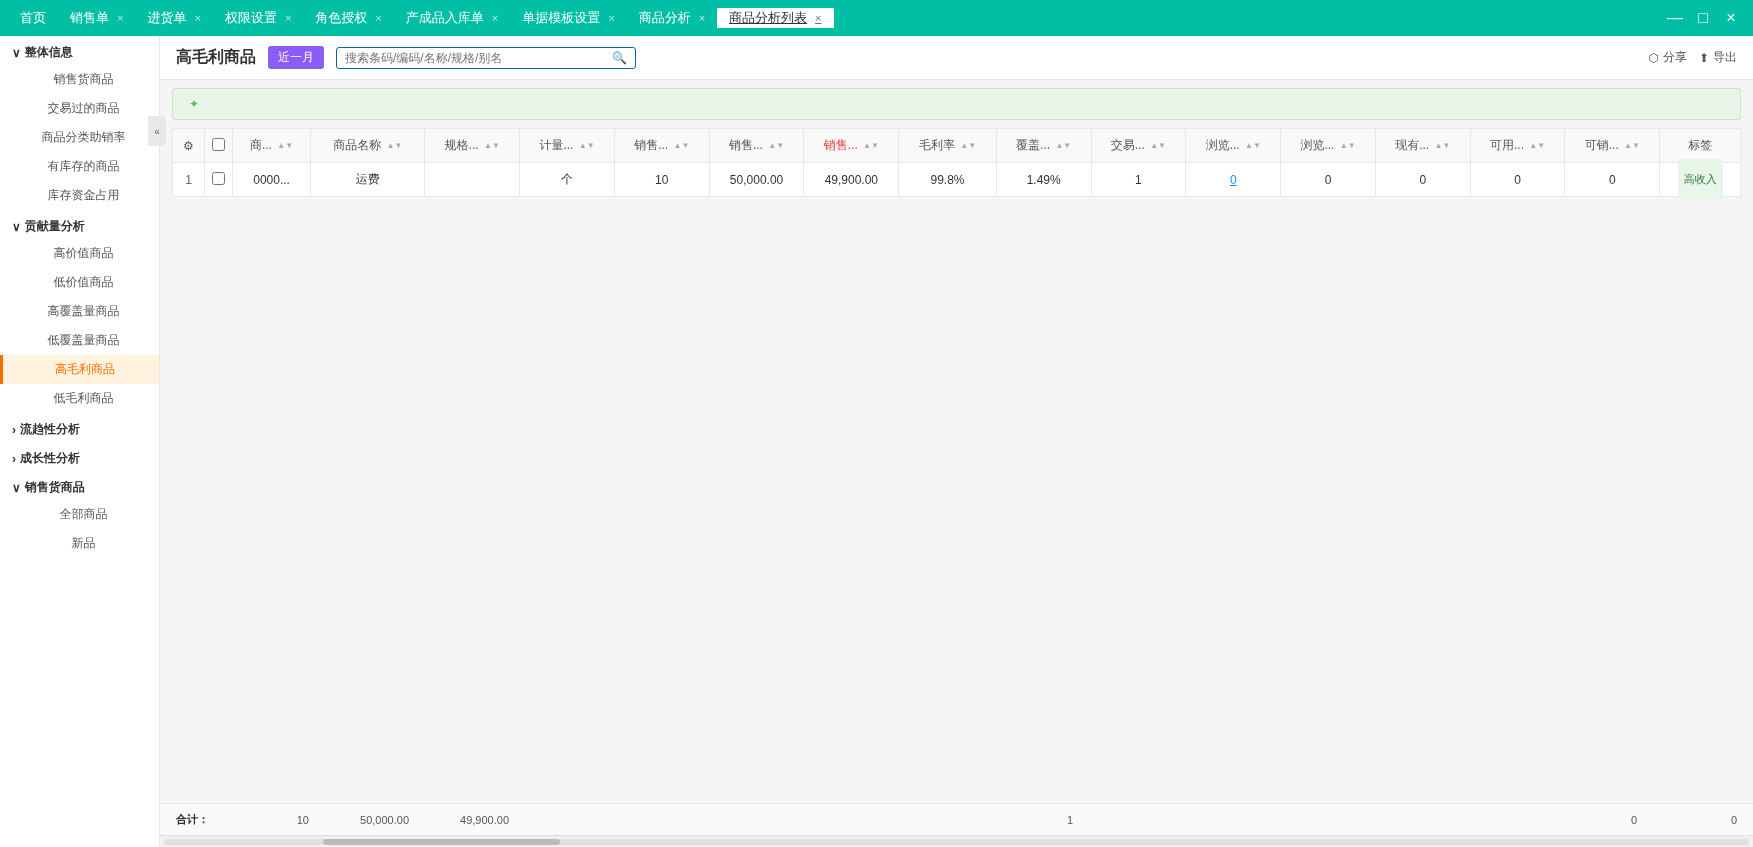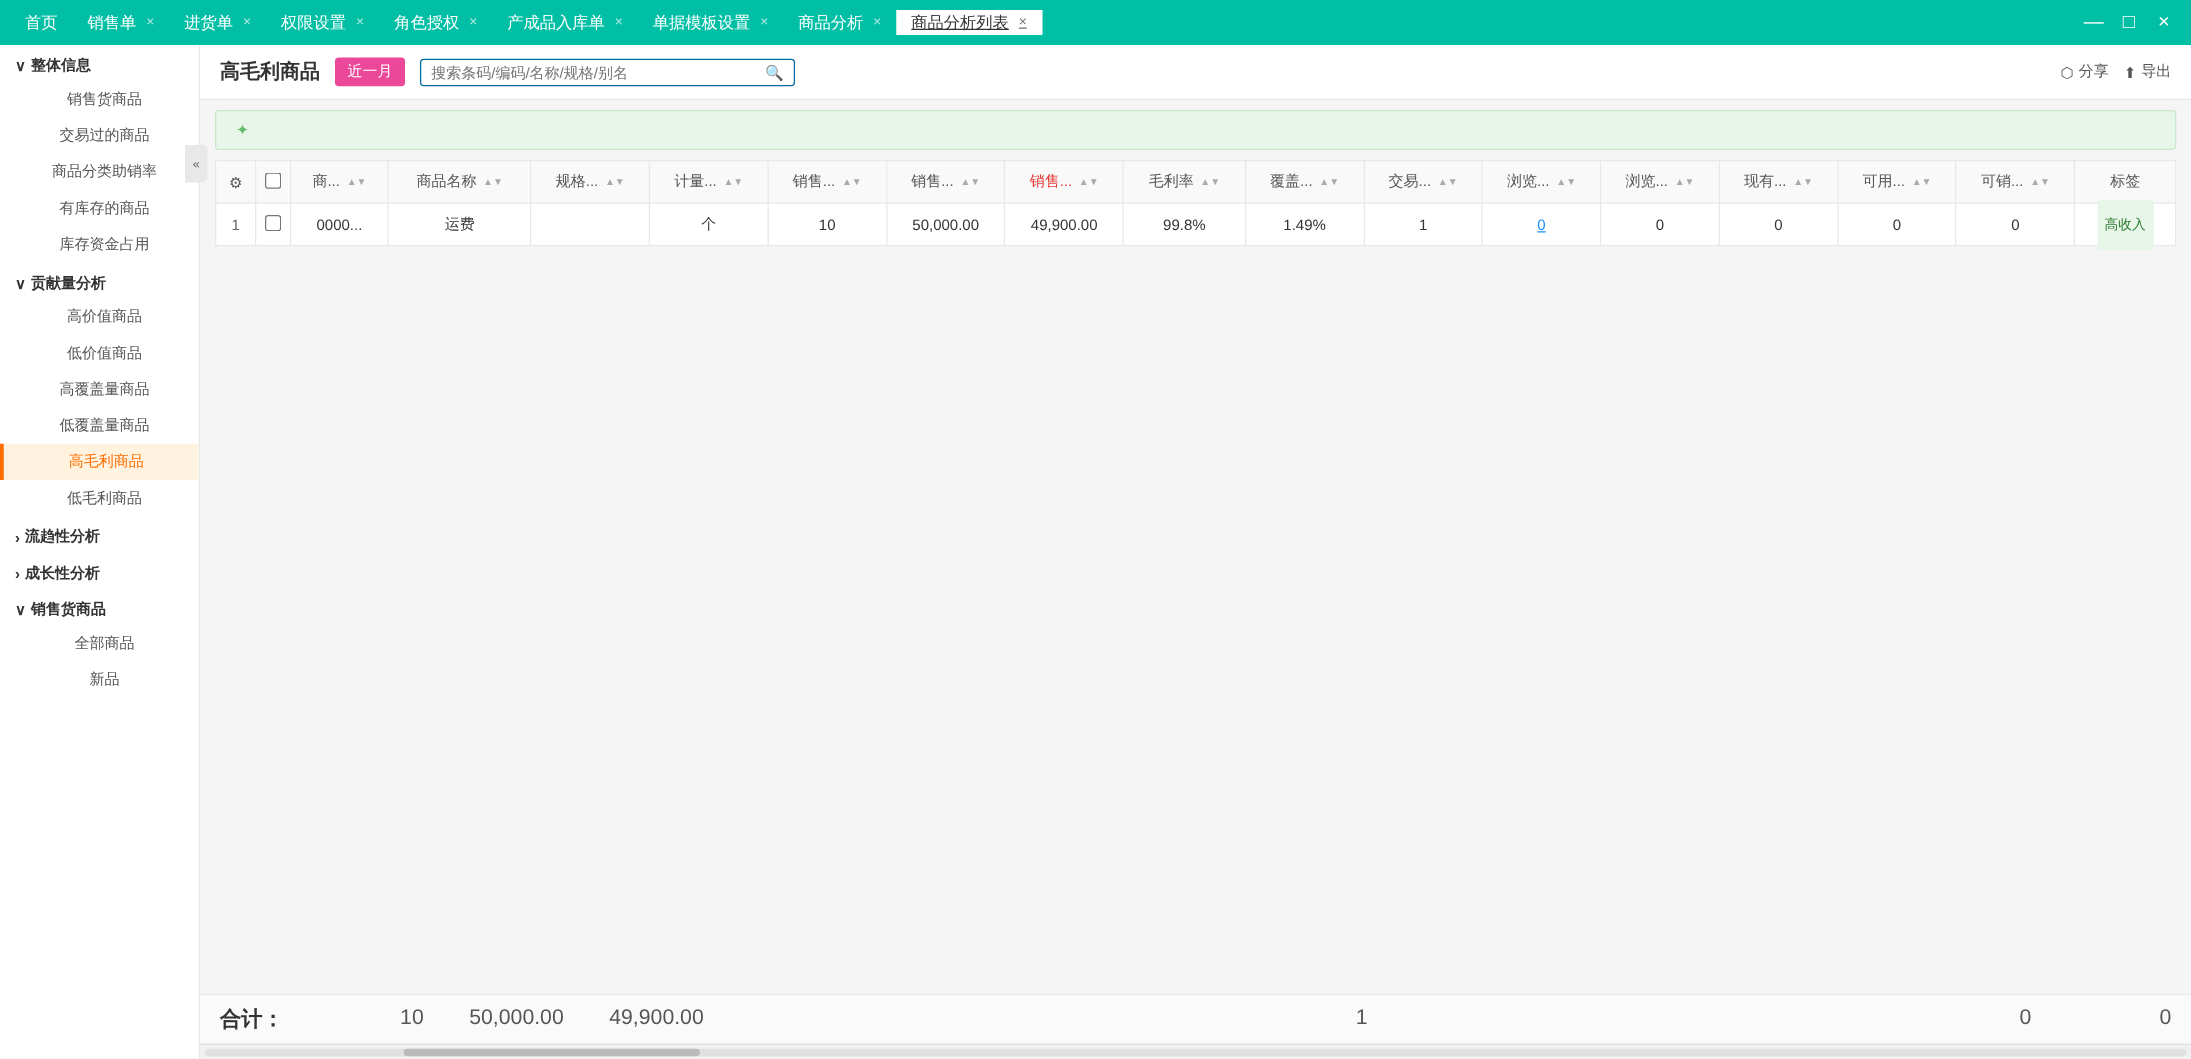--- a/index.html
+++ b/index.html
@@ -113,21 +113,21 @@
       gap: 12px;
       background: #fff;
       border-bottom: 1px solid #e8e8e8;
     }
     .content-title {
       font-size: 16px;
       font-weight: bold;
       color: #333;
     }
     .filter-btn {
-      background: #ec4899;
+      background: #8b5cf6;
       color: white;
       border: none;
       padding: 3px 10px;
       border-radius: 3px;
       cursor: pointer;
       font-size: 12px;
     }
     .search-box {
       display: flex;
       align-items: center;
@@ -223,23 +223,24 @@
       text-decoration: underline;
       cursor: pointer;
     }
 
     
     .table-footer {
       background: #fafafa;
       border-top: 1px solid #e8e8e8;
       padding: 8px 16px;
       display: flex;
-      font-size: 17px;
+      align-items: center;
+      font-size: 11px;
       color: #555;
-      gap: 32px;
+      gap: 20px;
       flex-shrink: 0;
     }
     .footer-label { color: #333; font-weight: bold; }
     .footer-cell { min-width: 80px; text-align: right; }
 
     
     .bottom-scrollbar {
       height: 12px;
       background: #f0f0f0;
       border-top: 1px solid #e0e0e0;

